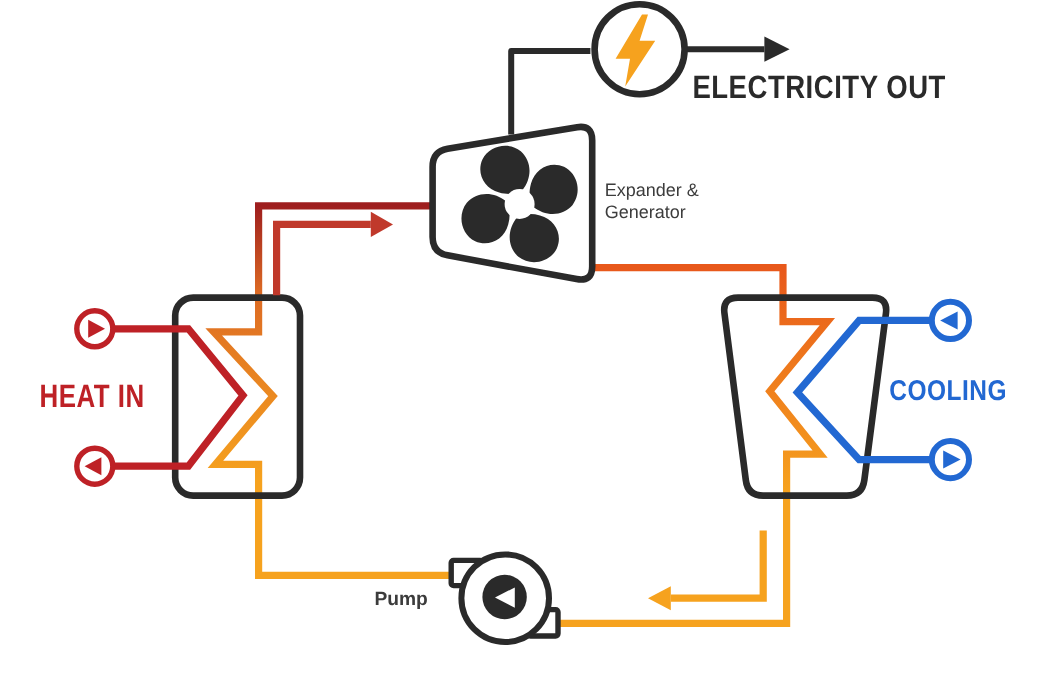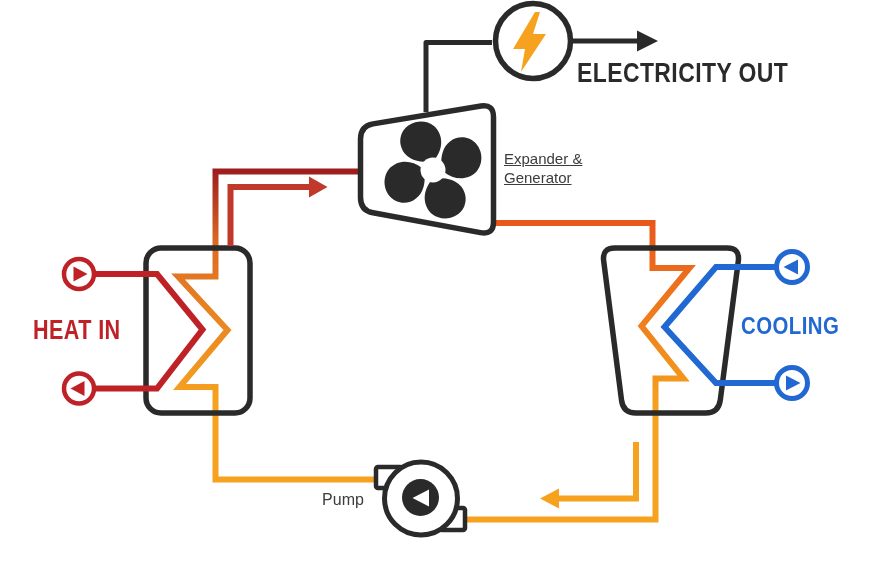--- a/index.html
+++ b/index.html
@@ -8,22 +8,22 @@
     width:870px;height:570px;
     background:#fff;
     overflow:hidden;
     font-family:"Liberation Sans", sans-serif;
   }
   .stage svg{position:absolute;left:0;top:0;}
   .lbl{position:absolute;white-space:nowrap;transform-origin:left center;}
   .lbl-heatin{left:33px;top:316px;font-size:27px;font-weight:bold;line-height:28px;color:#BE2126;transform:scaleX(.80);letter-spacing:.5px;}
   .lbl-cooling{left:741px;top:313px;font-size:24px;font-weight:bold;line-height:26px;color:#2268D2;transform:scaleX(.85);letter-spacing:.5px;}
   .lbl-elec{left:577px;top:59px;font-size:27px;font-weight:bold;line-height:28px;color:#2A2A2A;transform:scaleX(.85);letter-spacing:.5px;}
-  .lbl-expander{left:504px;top:149px;font-size:15px;line-height:19px;color:#3C3C3C;text-decoration:underline;}
-  .lbl-pump{left:312px;top:490px;width:62px;text-align:center;font-size:16px;line-height:19px;color:#3C3C3C;}
+  .lbl-expander{left:504px;top:149px;font-size:15px;line-height:19px;color:#3C3C3C;}
+  .lbl-pump{left:312px;top:490px;width:62px;text-align:left;font-size:16px;line-height:19px;color:#3C3C3C;font-weight:bold;}
 </style>
 </head>
 <body>
 
 <div class="stage">
   <svg width="870" height="570" viewBox="0 0 870 570">
     <defs>
       <linearGradient id="gHot" gradientUnits="userSpaceOnUse" x1="0" y1="171.5" x2="0" y2="400">
         <stop offset="0" stop-color="#9E1E1E"></stop>
         <stop offset="0.32" stop-color="#DD6B24"></stop>

